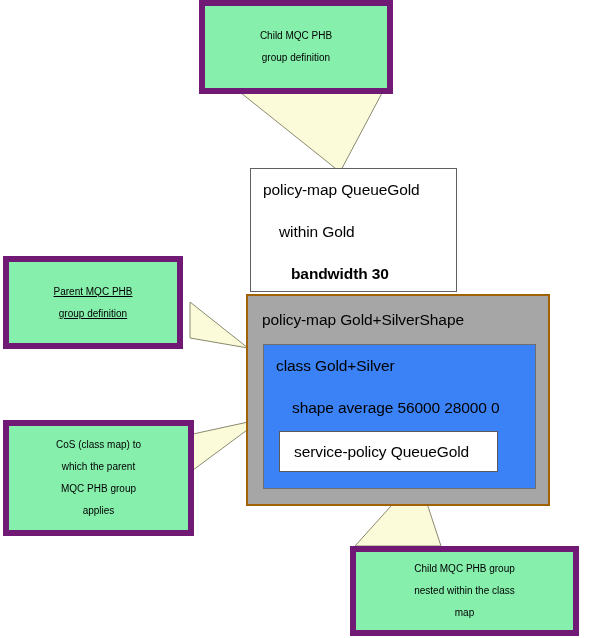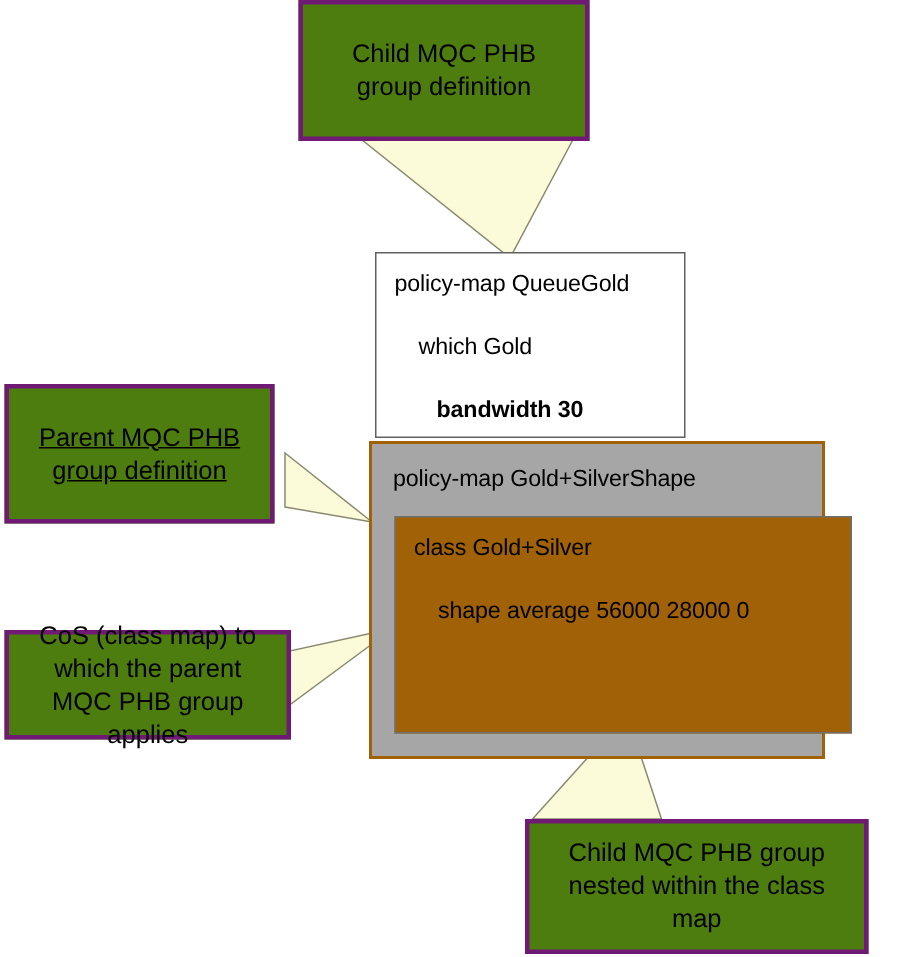--- a/index.html
+++ b/index.html
@@ -47,23 +47,23 @@
     top: 294px;
     width: 304px;
     height: 212px;
     background: #a6a6a6;
     border: 2px solid #a16207;
   }
   .class-map-box {
     position: absolute;
     left: 15px;
     top: 48px;
-    width: 305px;
+    width: 273px;
     height: 145px;
-    background: #a16207;
+    background: #3b82f6;
     border: 1px solid #6e6e6e;
     box-sizing: border-box;
   }
   .service-policy-box {
     position: absolute;
     left: 15px;
     top: 86px;
     width: 219px;
     height: 41px;
     background: #ffffff;
@@ -87,27 +87,27 @@
   
   .ppl1 { left: 14px;  top: 15px; }
   .cml1 { left: 12px;  top: 12px; }
   .cml2 { left: 28px;  top: 54px; }
   .spl1 { left: 14px;  top: 11px; }
 
   
   .callout {
     position: absolute;
     box-sizing: border-box;
-    background: #4d7c0f;
-    border: 3px solid #701a75;
+    background: #86efac;
+    border: 6px solid #701a75;
     display: flex;
     align-items: center;
     justify-content: center;
     text-align: center;
-    font-size: 17px;
+    font-size: 10px;
     line-height: 22px;
     padding: 4px 8px;
   }
   .callout-text {
     display: block;
     width: 100%;
     white-space: pre-line;
   }
 
   .callout-child-top {
@@ -120,21 +120,21 @@
     left: 3px;
     top: 256px;
     width: 180px;
     height: 93px;
     text-decoration: underline;
   }
   .callout-cos {
     left: 3px;
     top: 420px;
     width: 191px;
-    height: 73px;
+    height: 116px;
   }
   .callout-child-bottom {
     left: 322px;
     top: 546px;
     width: 229px;
     height: 90px;
     margin-left: 28px;
   }
 </style>
 </head>
@@ -148,31 +148,34 @@
 
     <polygon points="190,302 190,338 248,348" fill="#fbfbd9" stroke="#8a8a70" stroke-width="1"></polygon>
 
     <polygon points="193,434 193,470 262,419" fill="#fbfbd9" stroke="#8a8a70" stroke-width="1"></polygon>
 
     <polygon points="355,546 441,546 418,476" fill="#fbfbd9" stroke="#8a8a70" stroke-width="1"></polygon>
   </svg>
 
   <div class="box child-policy-box">
     <div class="code-line cpl1">policy-map QueueGold</div>
-    <div class="code-line cpl2">which Gold</div>
+    <div class="code-line cpl2">within Gold</div>
     <div class="code-line cpl3">bandwidth 30</div>
   </div>
 
   <div class="box parent-policy-box">
     <div class="code-line ppl1">policy-map Gold+SilverShape</div>
 
     <div class="class-map-box">
       <div class="code-line cml1">class Gold+Silver</div>
       <div class="code-line cml2">shape average 56000 28000 0</div>
 
+      <div class="service-policy-box">
+        <div class="code-line spl1">service-policy QueueGold</div>
+      </div>
     </div>
   </div>
 
   <div class="callout callout-child-top">
     <span class="callout-text">Child MQC PHB
 group definition</span>
   </div>
 
   <div class="callout callout-parent">
     <span class="callout-text">Parent MQC PHB

